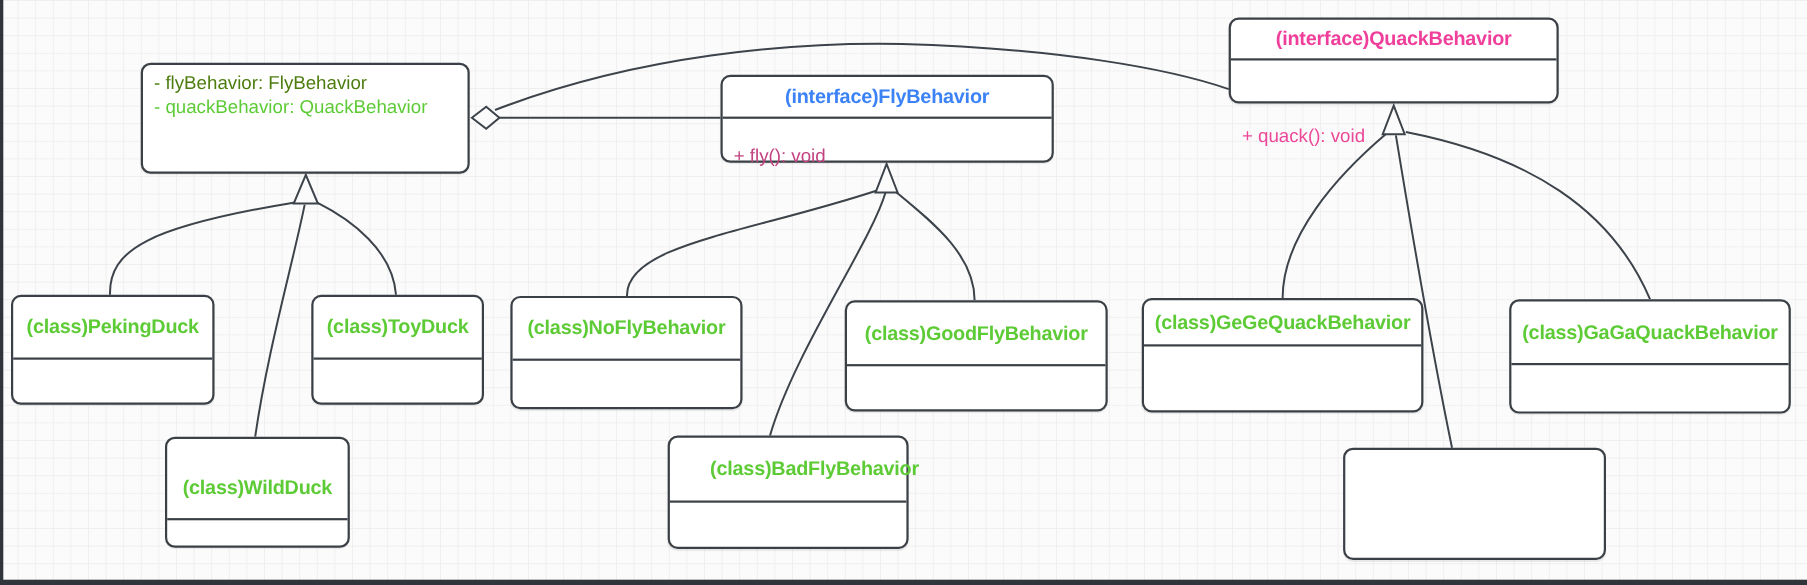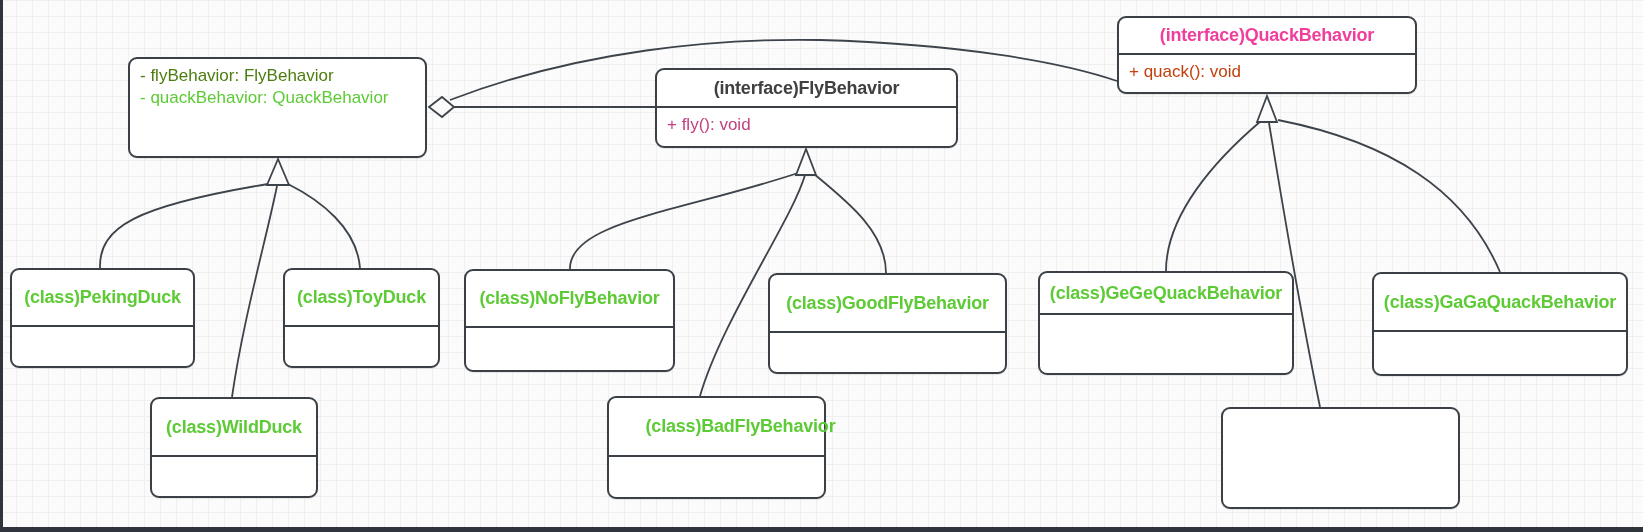--- a/index.html
+++ b/index.html
@@ -14,20 +14,21 @@
   }
   .edge-strip{position:absolute;background:#30353b;z-index:50;}
   #strip-left{left:0;top:0;width:3px;height:532px;}
   #strip-bottom{left:0;top:527px;width:1643px;height:5px;}
 
   .node{
     position:absolute;box-sizing:border-box;background:#ffffff;
     border:2.5px solid #3a4046;border-radius:9px;
     display:flex;flex-direction:column;z-index:10;
     box-shadow:0 1px 1px rgba(0,0,0,0.08);
+    gap:17px;
   }
   .node .title{
     box-sizing:border-box;flex:none;
     display:flex;align-items:center;justify-content:center;
     font-weight:bold;font-size:18px;letter-spacing:-0.2px;
     border-bottom:2.5px solid #3a4046;white-space:nowrap;
   }
   .node .body{
     flex:1;padding:6px 10px 4px 10px;
     font-size:17px;line-height:1.3;white-space:nowrap;
@@ -65,45 +66,45 @@
 </svg>
 
 <div class="node" style="left:128px;top:57px;width:299px;height:101px">
   <div class="body">
     <div style="color: #4d7c0f;">- flyBehavior: FlyBehavior</div>
     <div style="color: rgb(93, 203, 53);">- quackBehavior: QuackBehavior</div>
   </div>
 </div>
 
 <div class="node" style="left:655px;top:68px;width:303px;height:80px">
-  <div class="title" style="height: 38px; color: #404040;">(interface)FlyBehavior</div>
+  <div class="title" style="height: 38px; color: #3b82f6;">(interface)FlyBehavior</div>
   <div class="body">
     <div style="color: rgb(194, 65, 129);">+ fly(): void</div>
   </div>
 </div>
 
 <div class="node" style="left:1117px;top:16px;width:300px;height:78px">
   <div class="title" style="height: 37px; color: rgb(240, 62, 155);">(interface)QuackBehavior</div>
   <div class="body">
-    <div style="color: #c2410c;">+ quack(): void</div>
+    <div style="color: #ec4899; margin-top: 35px;">+ quack(): void</div>
   </div>
 </div>
 
 <div class="node" style="left:10px;top:268px;width:185px;height:100px">
   <div class="title" style="height: 57px; color: rgb(93, 203, 53);">(class)PekingDuck</div>
   <div class="body"></div>
 </div>
 
 <div class="node" style="left:283px;top:268px;width:157px;height:100px">
   <div class="title" style="height: 57px; color: rgb(93, 203, 53);">(class)ToyDuck</div>
   <div class="body"></div>
 </div>
 
 <div class="node" style="left:150px;top:397px;width:168px;height:101px">
-  <div class="title" style="height: 58px; color: rgb(93, 203, 53);">(class)WildDuck</div>
+  <div class="title" style="height: 58px; color: rgb(93, 203, 53); margin-top: 16px;">(class)WildDuck</div>
   <div class="body"></div>
 </div>
 
 <div class="node" style="left:464px;top:269px;width:211px;height:103px">
   <div class="title" style="height: 57px; color: rgb(93, 203, 53);">(class)NoFlyBehavior</div>
   <div class="body"></div>
 </div>
 
 <div class="node" style="left:768px;top:273px;width:239px;height:101px">
   <div class="title" style="height: 58px; color: rgb(93, 203, 53);">(class)GoodFlyBehavior</div>

